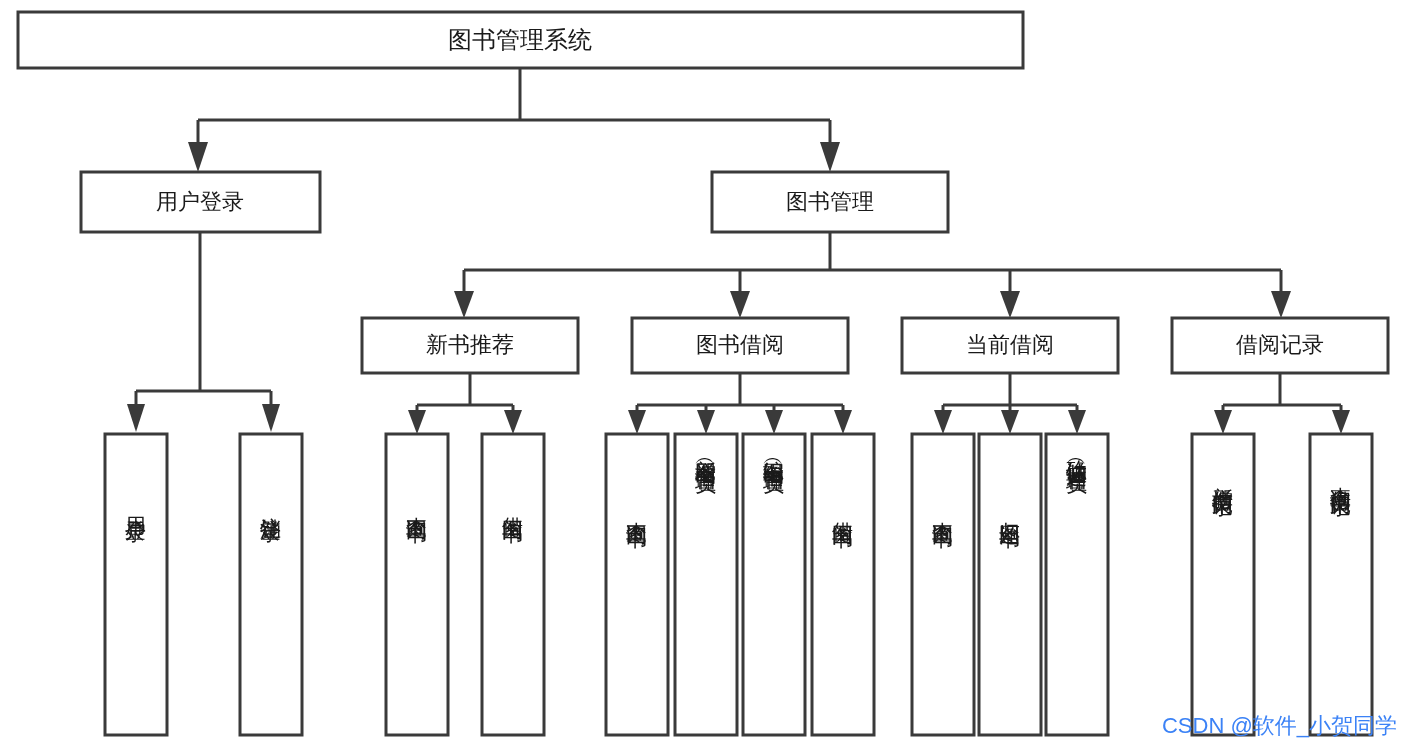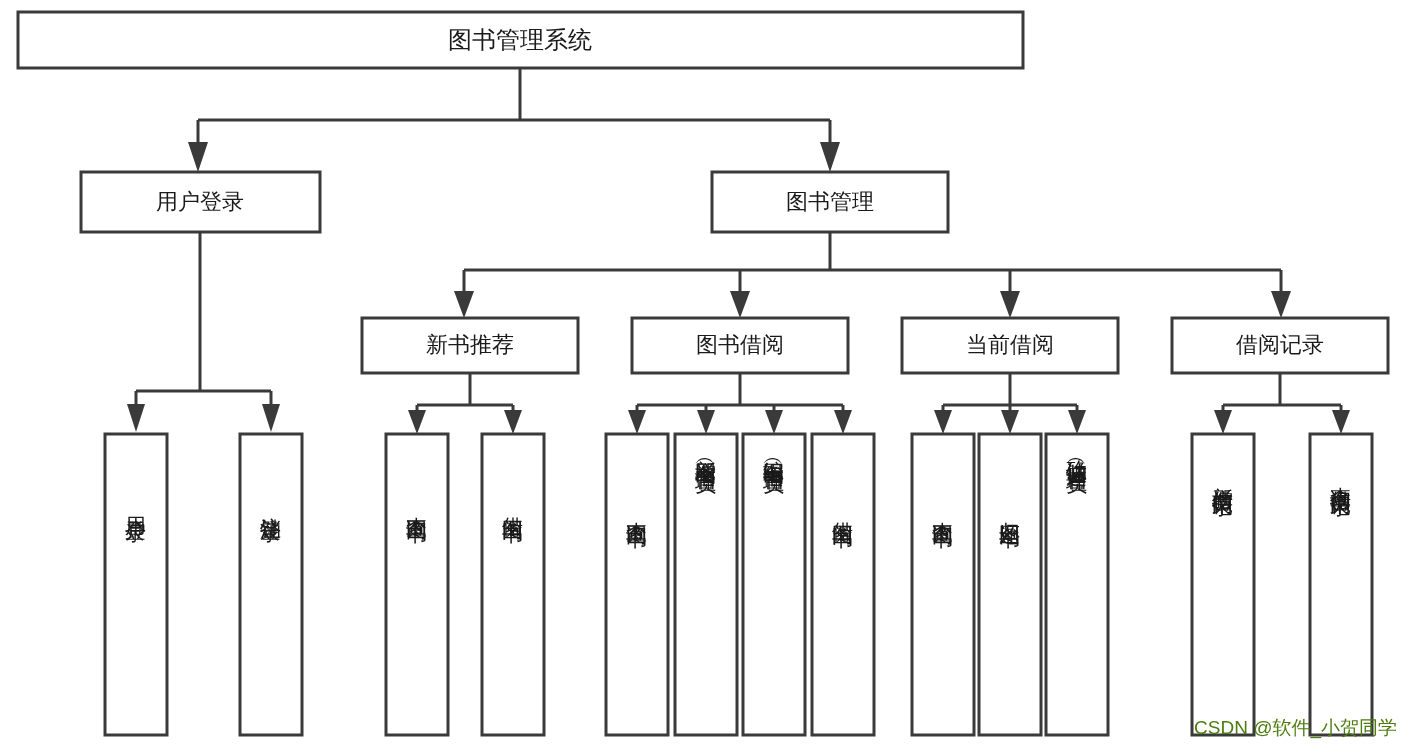--- a/index.html
+++ b/index.html
@@ -70,22 +70,22 @@
     line-height: 1;
     letter-spacing: 2px;
     color: #1a1a1a;
     white-space: nowrap;
   }
   .watermark {
     position: absolute;
     right: 8px;
     bottom: 6px;
     font-family: "Liberation Sans", "DejaVu Sans", sans-serif;
-    font-size: 19px;
-    color: #4d7c0f;
+    font-size: 22px;
+    color: #3b82f6;
     white-space: nowrap;
     pointer-events: none;
   }
 </style>
 </head>
 <body>
 
 <div id="diagram-root">
 
   <svg class="diagram-canvas" viewBox="0 0 1405 747" xmlns="http://www.w3.org/2000/svg">

